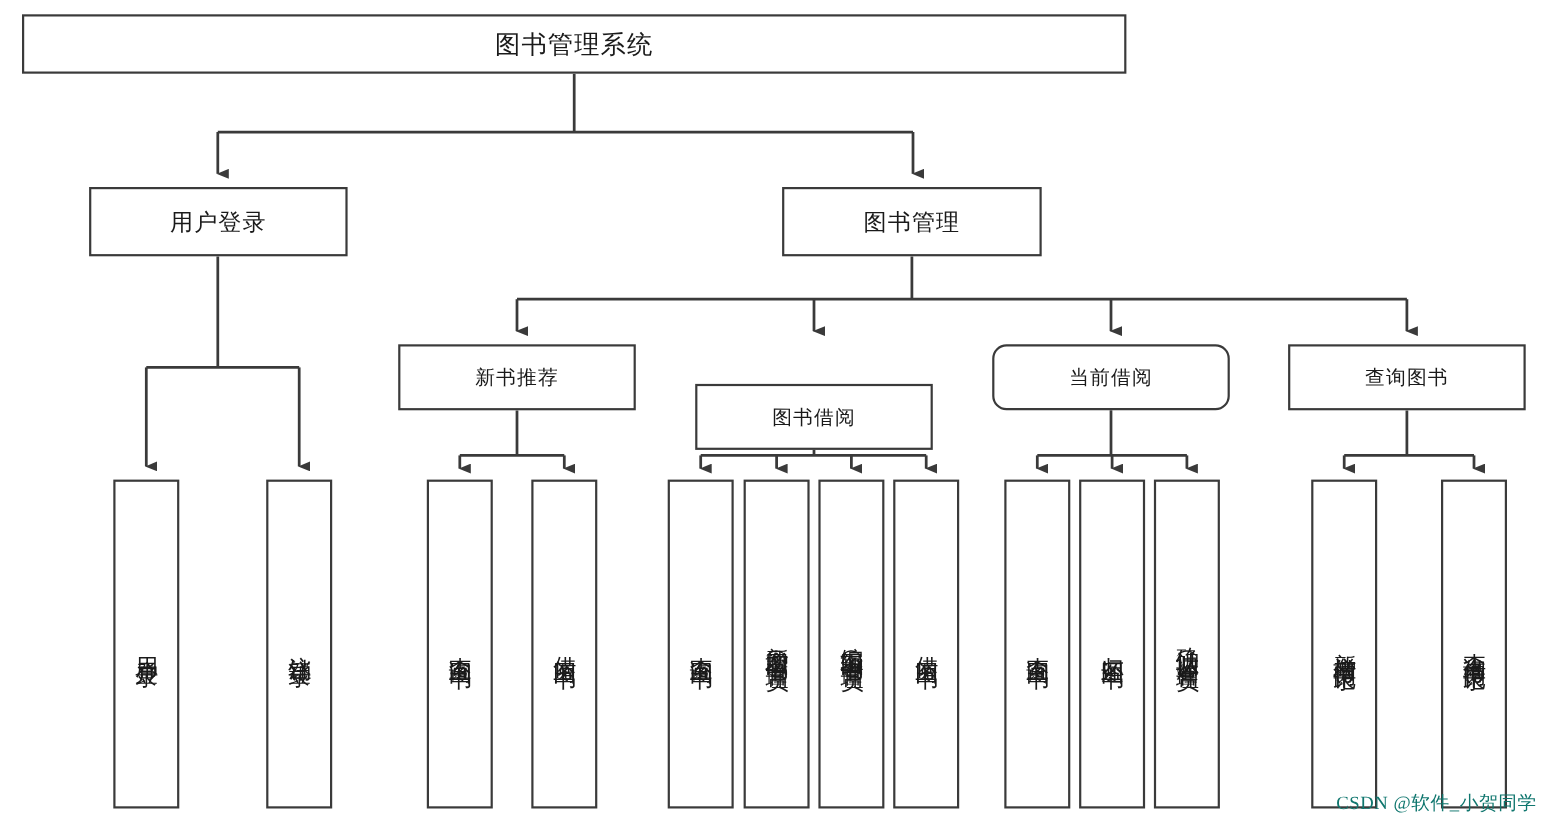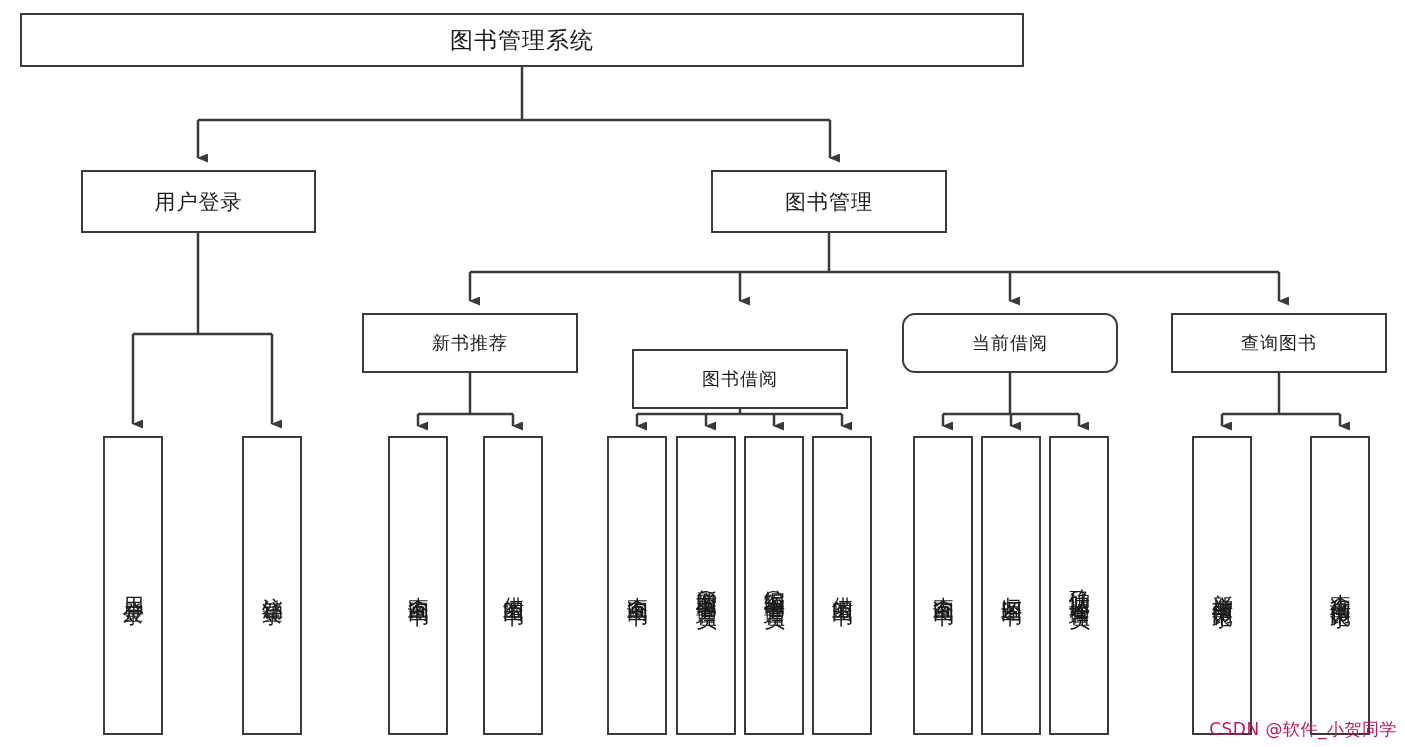--- a/index.html
+++ b/index.html
@@ -61,24 +61,25 @@
   }
   .node .htext {
     white-space: nowrap;
     letter-spacing: 1px;
   }
   #watermark {
     position: absolute;
     right: 8px;
     bottom: 6px;
     font-size: 17px;
-    color: #be185d;
+    color: #0f766e;
     letter-spacing: 0.5px;
     white-space: nowrap;
     z-index: 5;
+    font-family: Liberation Serif, serif;
   }
 </style>
 </head>
 <body>
 
 <div id="canvas">
 
   <svg id="wires" viewBox="0 0 1405 747" xmlns="http://www.w3.org/2000/svg">
     <defs>
       <marker id="arrow" markerWidth="9" markerHeight="11" refX="4.5" refY="10" orient="auto" markerUnits="userSpaceOnUse">

